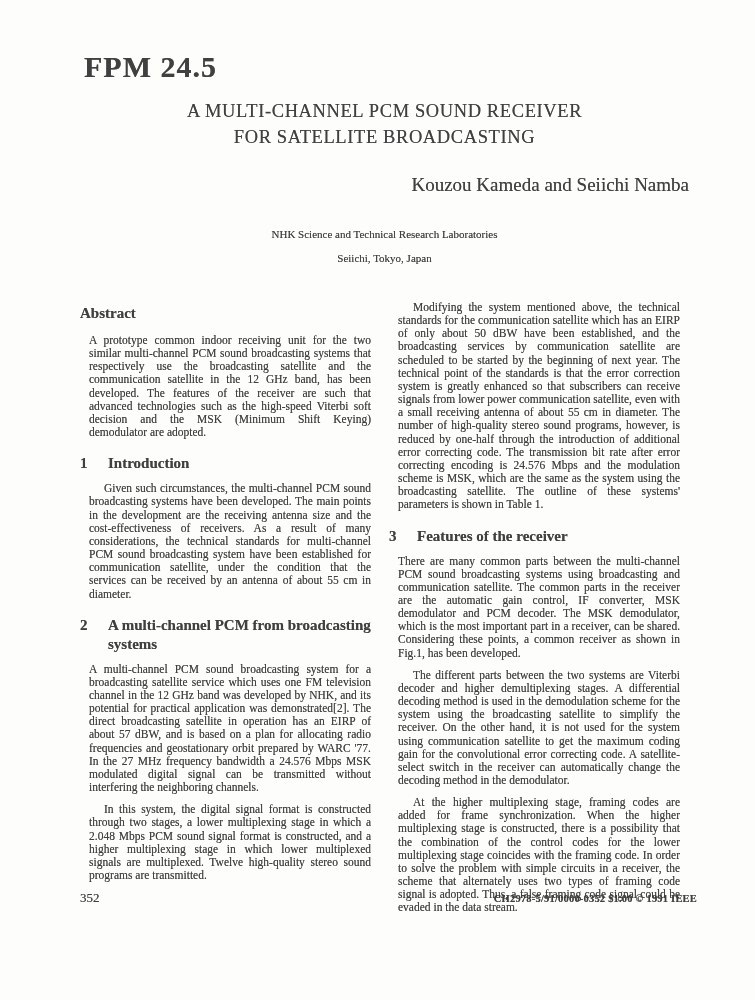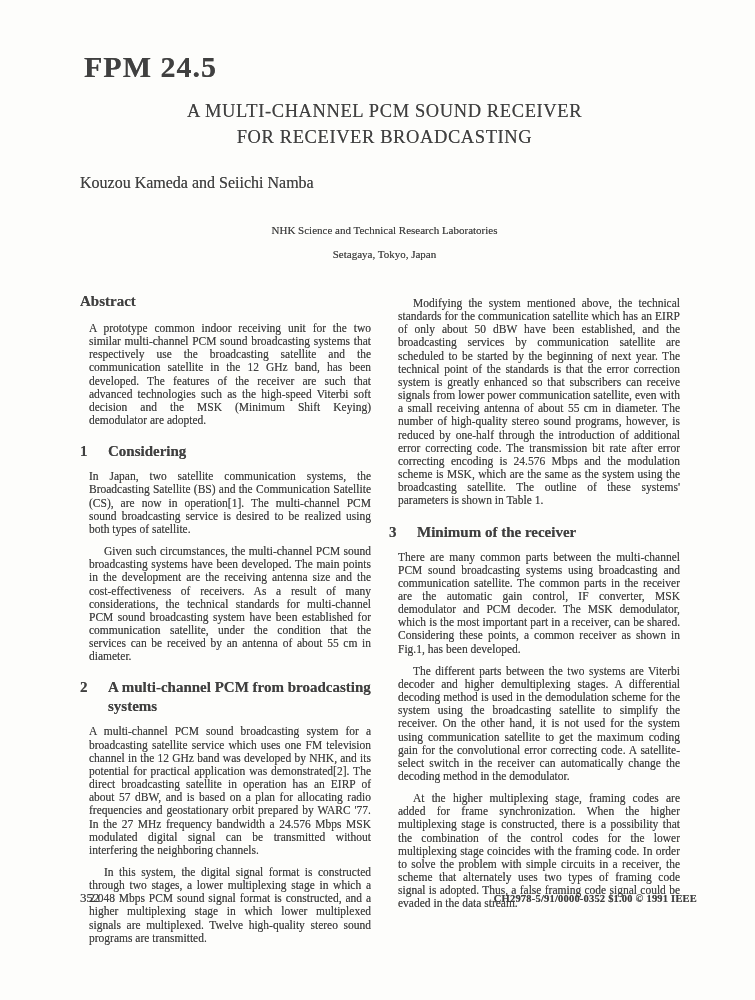--- a/index.html
+++ b/index.html
@@ -28,22 +28,22 @@
   }
   .main-title {
     margin-top: 14px;
     text-align: center;
     font-size: 18.5px;
     line-height: 26px;
     letter-spacing: 0.6px;
   }
   .authors {
     margin-top: 24px;
-    text-align: left;
-    font-size: 16px;
+    text-align: right;
+    font-size: 19px;
   }
   .affiliation {
     margin-top: 26px;
     text-align: center;
     font-size: 11px;
     line-height: 24px;
   }
   .columns {
     margin-top: 22px;
     display: flex;
@@ -56,21 +56,21 @@
     text-align: justify;
   }
   .col.right { width: 300px; }
   .col p {
     margin: 9px;
   }
   .col p.indent { text-indent: 15px; }
   .col h2 {
     font-size: 15px;
     line-height: 19px;
-    margin: 4px 0 9px 0;
+    margin: 12px 0 9px 0;
     font-weight: bold;
     display: flex;
     text-align: left;
   }
   .col h2 .sec-num {
     flex: 0 0 28px;
   }
   .col h2.abstract-h { margin-bottom: 11px; }
   .col h2.spaced { margin-top: 15px; }
   .footer {
@@ -94,60 +94,59 @@
 </style>
 </head>
 <body>
 
 <div class="page">
 
   <div class="paper-id">FPM 24.5</div>
 
   <div class="main-title">
     <div>A MULTI-CHANNEL PCM SOUND RECEIVER</div>
-    <div>FOR RECEIVER BROADCASTING</div>
+    <div>FOR SATELLITE BROADCASTING</div>
   </div>
 
   <div class="authors">Kouzou Kameda and Seiichi Namba</div>
 
   <div class="affiliation">
     <div>NHK Science and Technical Research Laboratories</div>
-    <div>Setagaya, Tokyo, Japan</div>
+    <div>Seiichi, Tokyo, Japan</div>
   </div>
 
   <div class="columns">
 
     <div class="col left">
 
       <h2 class="abstract-h">Abstract</h2>
       <p>A prototype common indoor receiving unit for the two similar multi-channel PCM sound broadcasting systems that respectively use the broadcasting satellite and the communication satellite in the 12 GHz band, has been developed. The features of the receiver are such that advanced technologies such as the high-speed Viterbi soft decision and the MSK (Minimum Shift Keying) demodulator are adopted.</p>
 
       <h2 class="spaced">
         <span class="sec-num">1</span>
-        <span>Considering</span>
+        <span>Introduction</span>
       </h2>
-      <p>In Japan, two satellite communication systems, the Broadcasting Satellite (BS) and the Communication Satellite (CS), are now in operation[1]. The multi-channel PCM sound broadcasting service is desired to be realized using both types of satellite.</p>
       <p class="indent">Given such circumstances, the multi-channel PCM sound broadcasting systems have been developed. The main points in the development are the receiving antenna size and the cost-effectiveness of receivers. As a result of many considerations, the technical standards for multi-channel PCM sound broadcasting system have been established for communication satellite, under the condition that the services can be received by an antenna of about 55 cm in diameter.</p>
 
       <h2 class="spaced">
         <span class="sec-num">2</span>
         <span>A multi-channel PCM from broadcasting systems</span>
       </h2>
       <p>A multi-channel PCM sound broadcasting system for a broadcasting satellite service which uses one FM television channel in the 12 GHz band was developed by NHK, and its potential for practical application was demonstrated[2]. The direct broadcasting satellite in operation has an EIRP of about 57 dBW, and is based on a plan for allocating radio frequencies and geostationary orbit prepared by WARC '77. In the 27 MHz frequency bandwidth a 24.576 Mbps MSK modulated digital signal can be transmitted without interfering the neighboring channels.</p>
       <p class="indent">In this system, the digital signal format is constructed through two stages, a lower multiplexing stage in which a 2.048 Mbps PCM sound signal format is constructed, and a higher multiplexing stage in which lower multiplexed signals are multiplexed. Twelve high-quality stereo sound programs are transmitted.</p>
 
     </div>
 
     <div class="col right">
 
       <p class="indent">Modifying the system mentioned above, the technical standards for the communication satellite which has an EIRP of only about 50 dBW have been established, and the broadcasting services by communication satellite are scheduled to be started by the beginning of next year. The technical point of the standards is that the error correction system is greatly enhanced so that subscribers can receive signals from lower power communication satellite, even with a small receiving antenna of about 55 cm in diameter. The number of high-quality stereo sound programs, however, is reduced by one-half through the introduction of additional error correcting code. The transmission bit rate after error correcting encoding is 24.576 Mbps and the modulation scheme is MSK, which are the same as the system using the broadcasting satellite. The outline of these systems' parameters is shown in Table 1.</p>
 
       <h2 class="spaced">
         <span class="sec-num">3</span>
-        <span>Minimum of the receiver</span>
+        <span>Features of the receiver</span>
       </h2>
       <p>There are many common parts between the multi-channel PCM sound broadcasting systems using broadcasting and communication satellite. The common parts in the receiver are the automatic gain control, IF converter, MSK demodulator and PCM decoder. The MSK demodulator, which is the most important part in a receiver, can be shared. Considering these points, a common receiver as shown in Fig.1, has been developed.</p>
       <p class="indent">The different parts between the two systems are Viterbi decoder and higher demultiplexing stages. A differential decoding method is used in the demodulation scheme for the system using the broadcasting satellite to simplify the receiver. On the other hand, it is not used for the system using communication satellite to get the maximum coding gain for the convolutional error correcting code. A satellite-select switch in the receiver can automatically change the decoding method in the demodulator.</p>
       <p class="indent">At the higher multiplexing stage, framing codes are added for frame synchronization. When the higher multiplexing stage is constructed, there is a possibility that the combination of the control codes for the lower multiplexing stage coincides with the framing code. In order to solve the problem with simple circuits in a receiver, the scheme that alternately uses two types of framing code signal is adopted. Thus, a false framing code signal could be evaded in the data stream.</p>
 
     </div>
 
   </div>
 
   <div class="footer">

